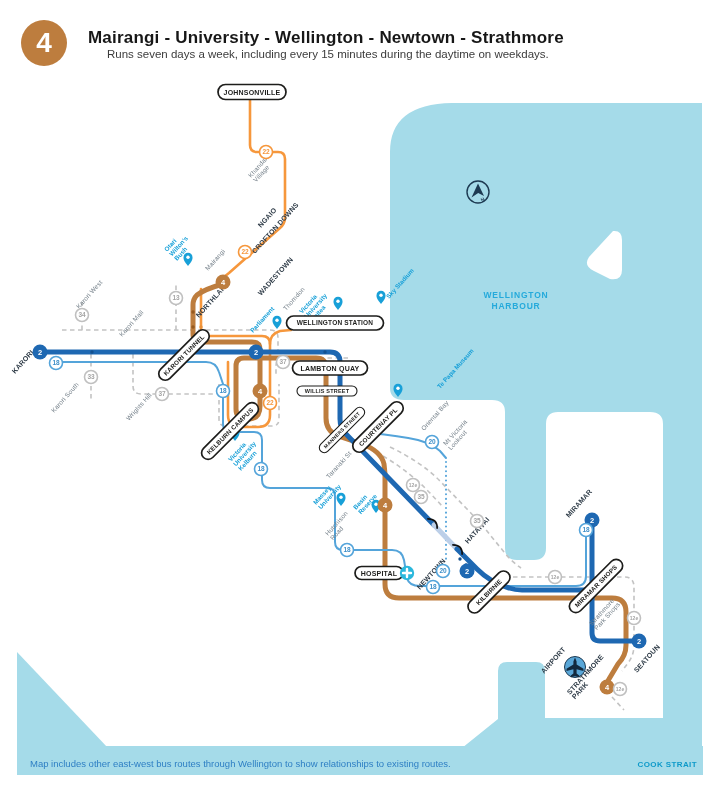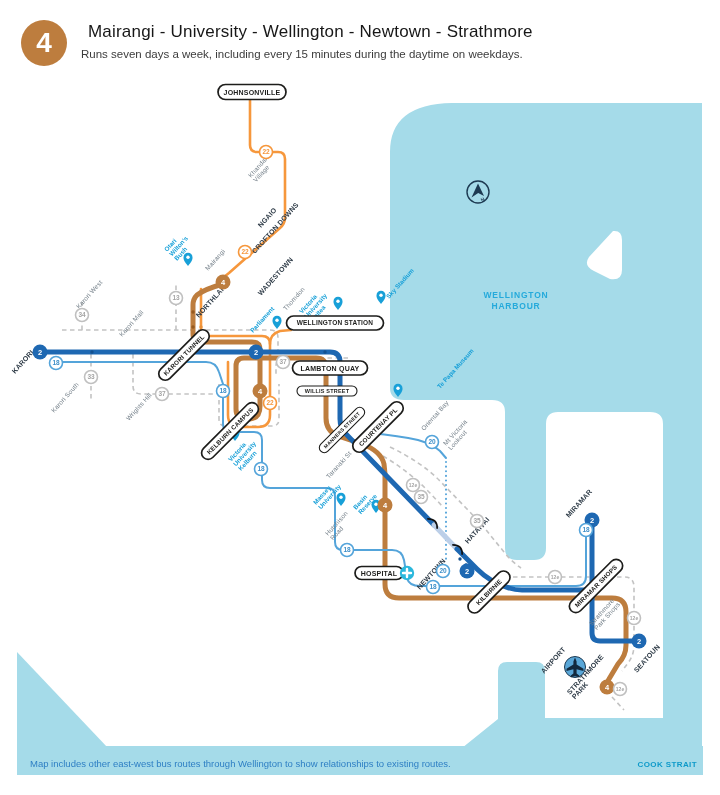--- a/index.html
+++ b/index.html
@@ -1,21 +1,21 @@
 <!DOCTYPE html>
 <html><head>
 <meta charset="utf-8">
 <style>
   html,body{margin:0;padding:0;background:#fff;}
   body{width:720px;height:795px;position:relative;font-family:"Liberation Sans",sans-serif;overflow:hidden;}
   #header{position:absolute;left:0;top:0;width:720px;height:78px;z-index:5;}
   #route-badge{position:absolute;left:21px;top:20px;width:46px;height:46px;border-radius:50%;
     color:#fff;font-size:28px;font-weight:bold;display:flex;align-items:center;justify-content:center;}
-  #page-title{position:absolute;left:88px;top:22px;font-size:17px;font-weight:normal;color:#171717;letter-spacing:.2px;}
-  #page-subtitle{position:absolute;left:81px;top:48px;font-size:11.5px;color:#3c3c3c;}
+  #page-title{position:absolute;left:88px;top:28px;font-size:17px;font-weight:bold;color:#171717;letter-spacing:.2px;}
+  #page-subtitle{position:absolute;left:107px;top:48px;font-size:11.5px;color:#3c3c3c;}
   #map{position:absolute;left:0;top:0;z-index:1;}
   text{font-family:"Liberation Sans",sans-serif;}
 </style>
 </head>
 <body>
 
 <div id="header">
   <div id="route-badge" style="background: rgb(189, 125, 62);">
     <span>4</span>
   </div>

